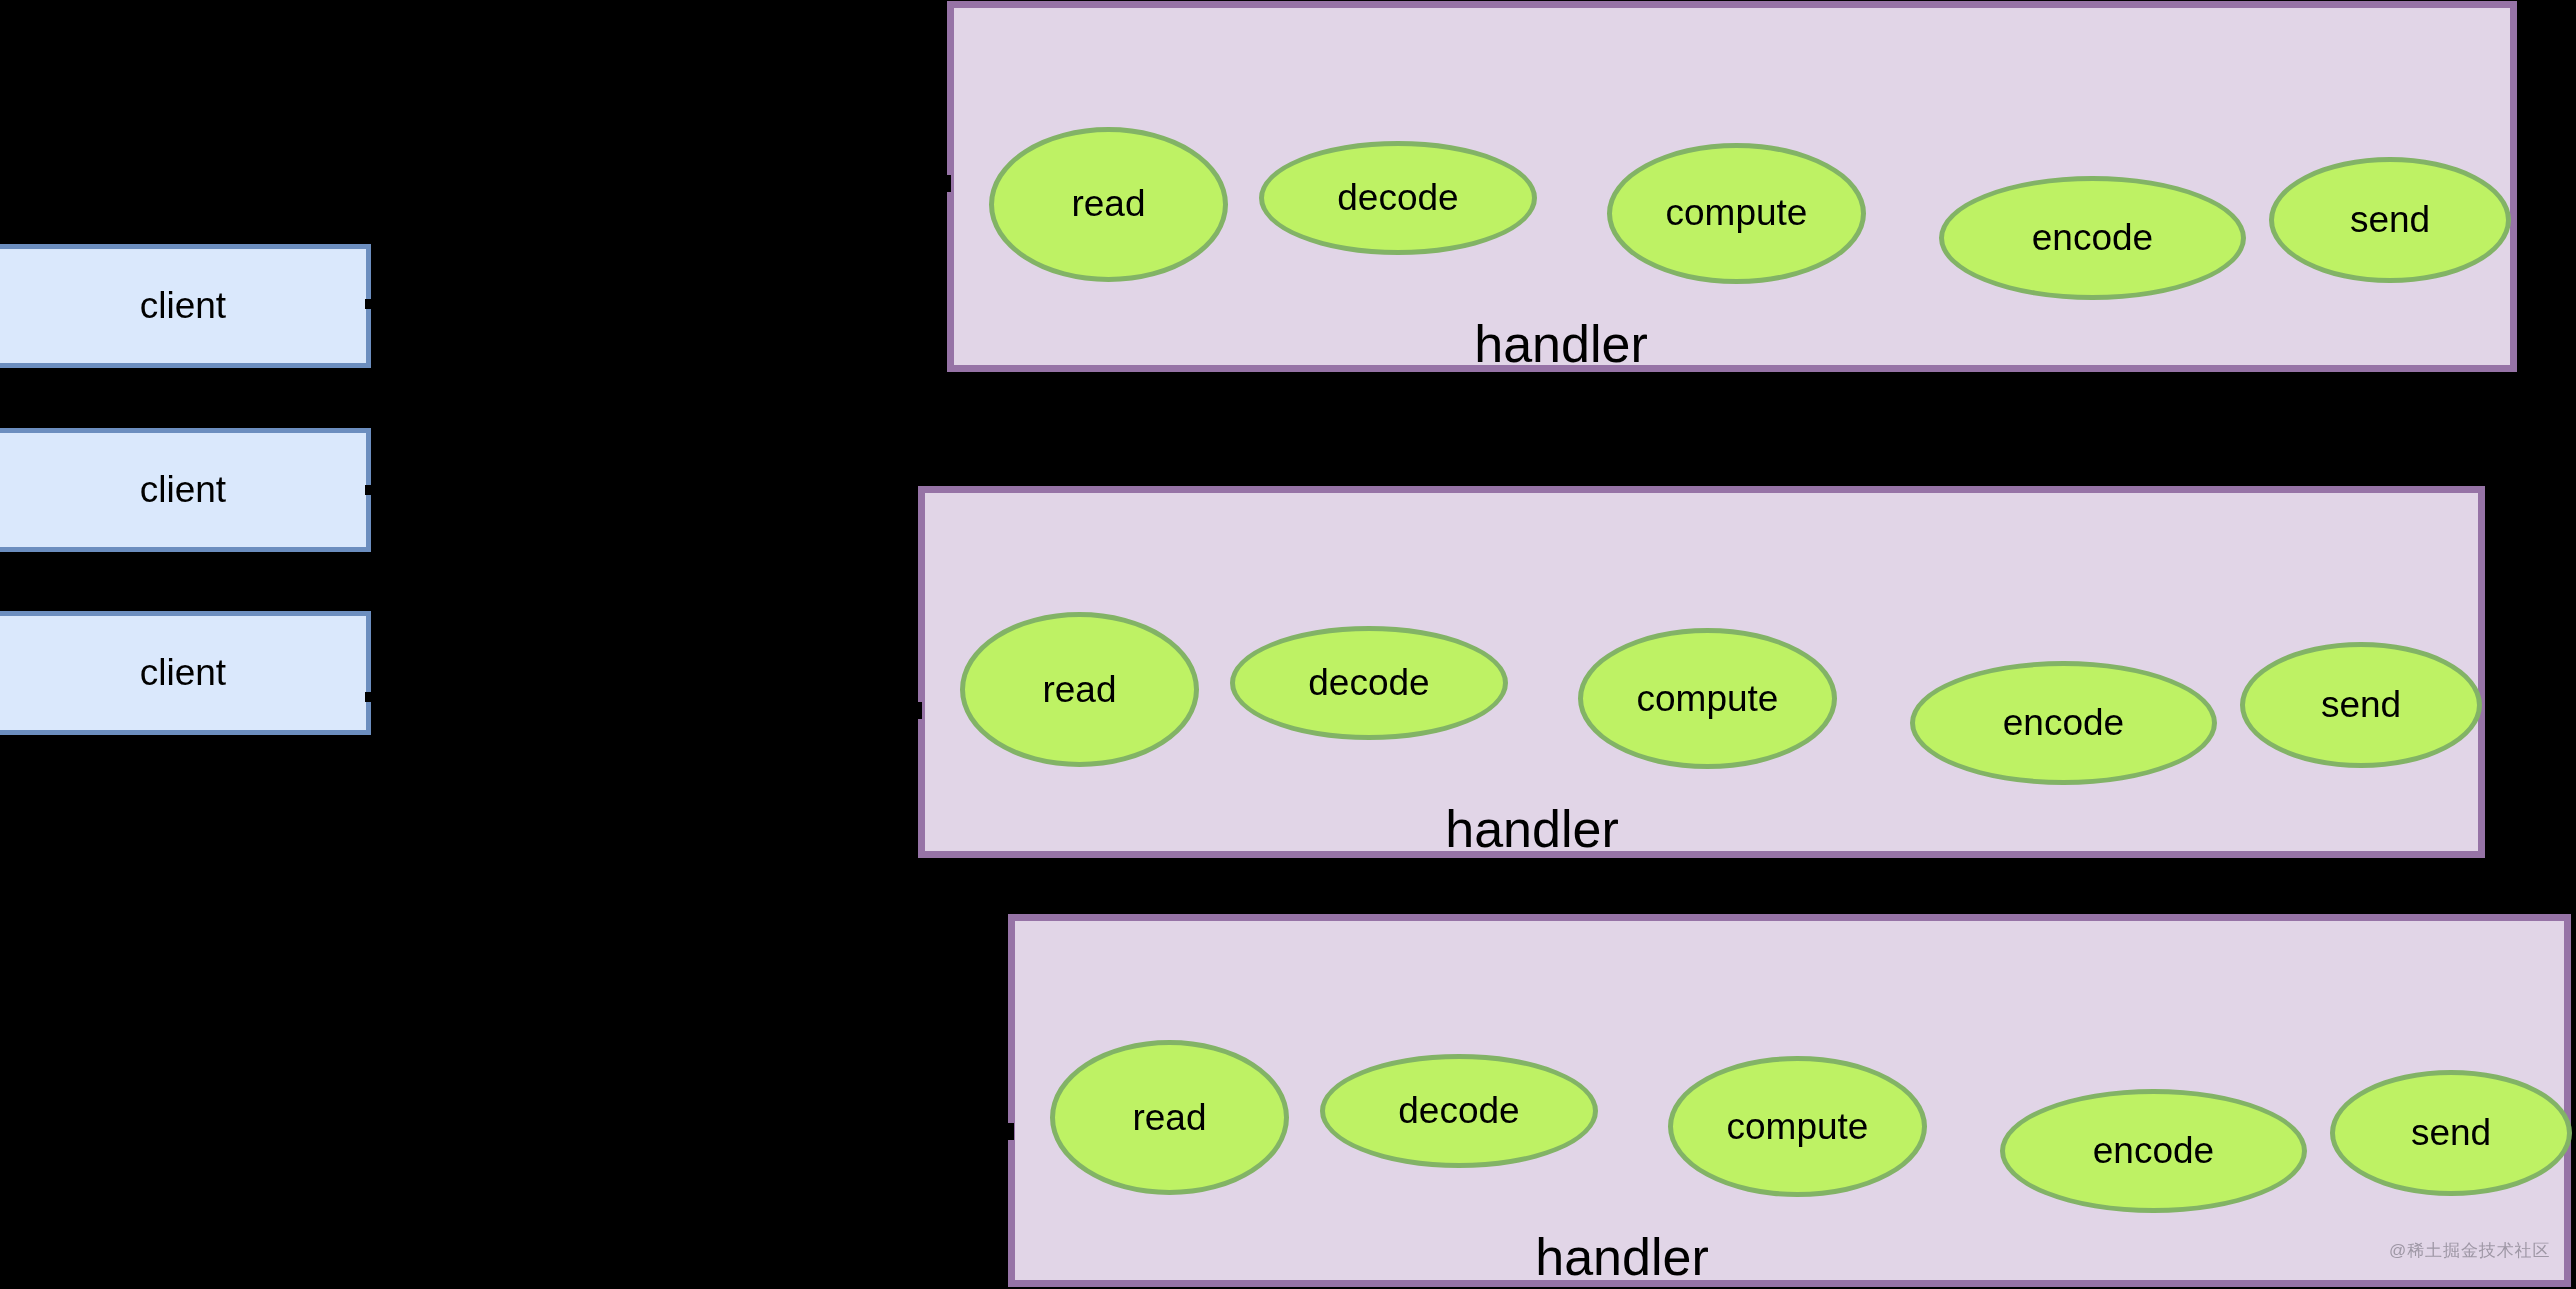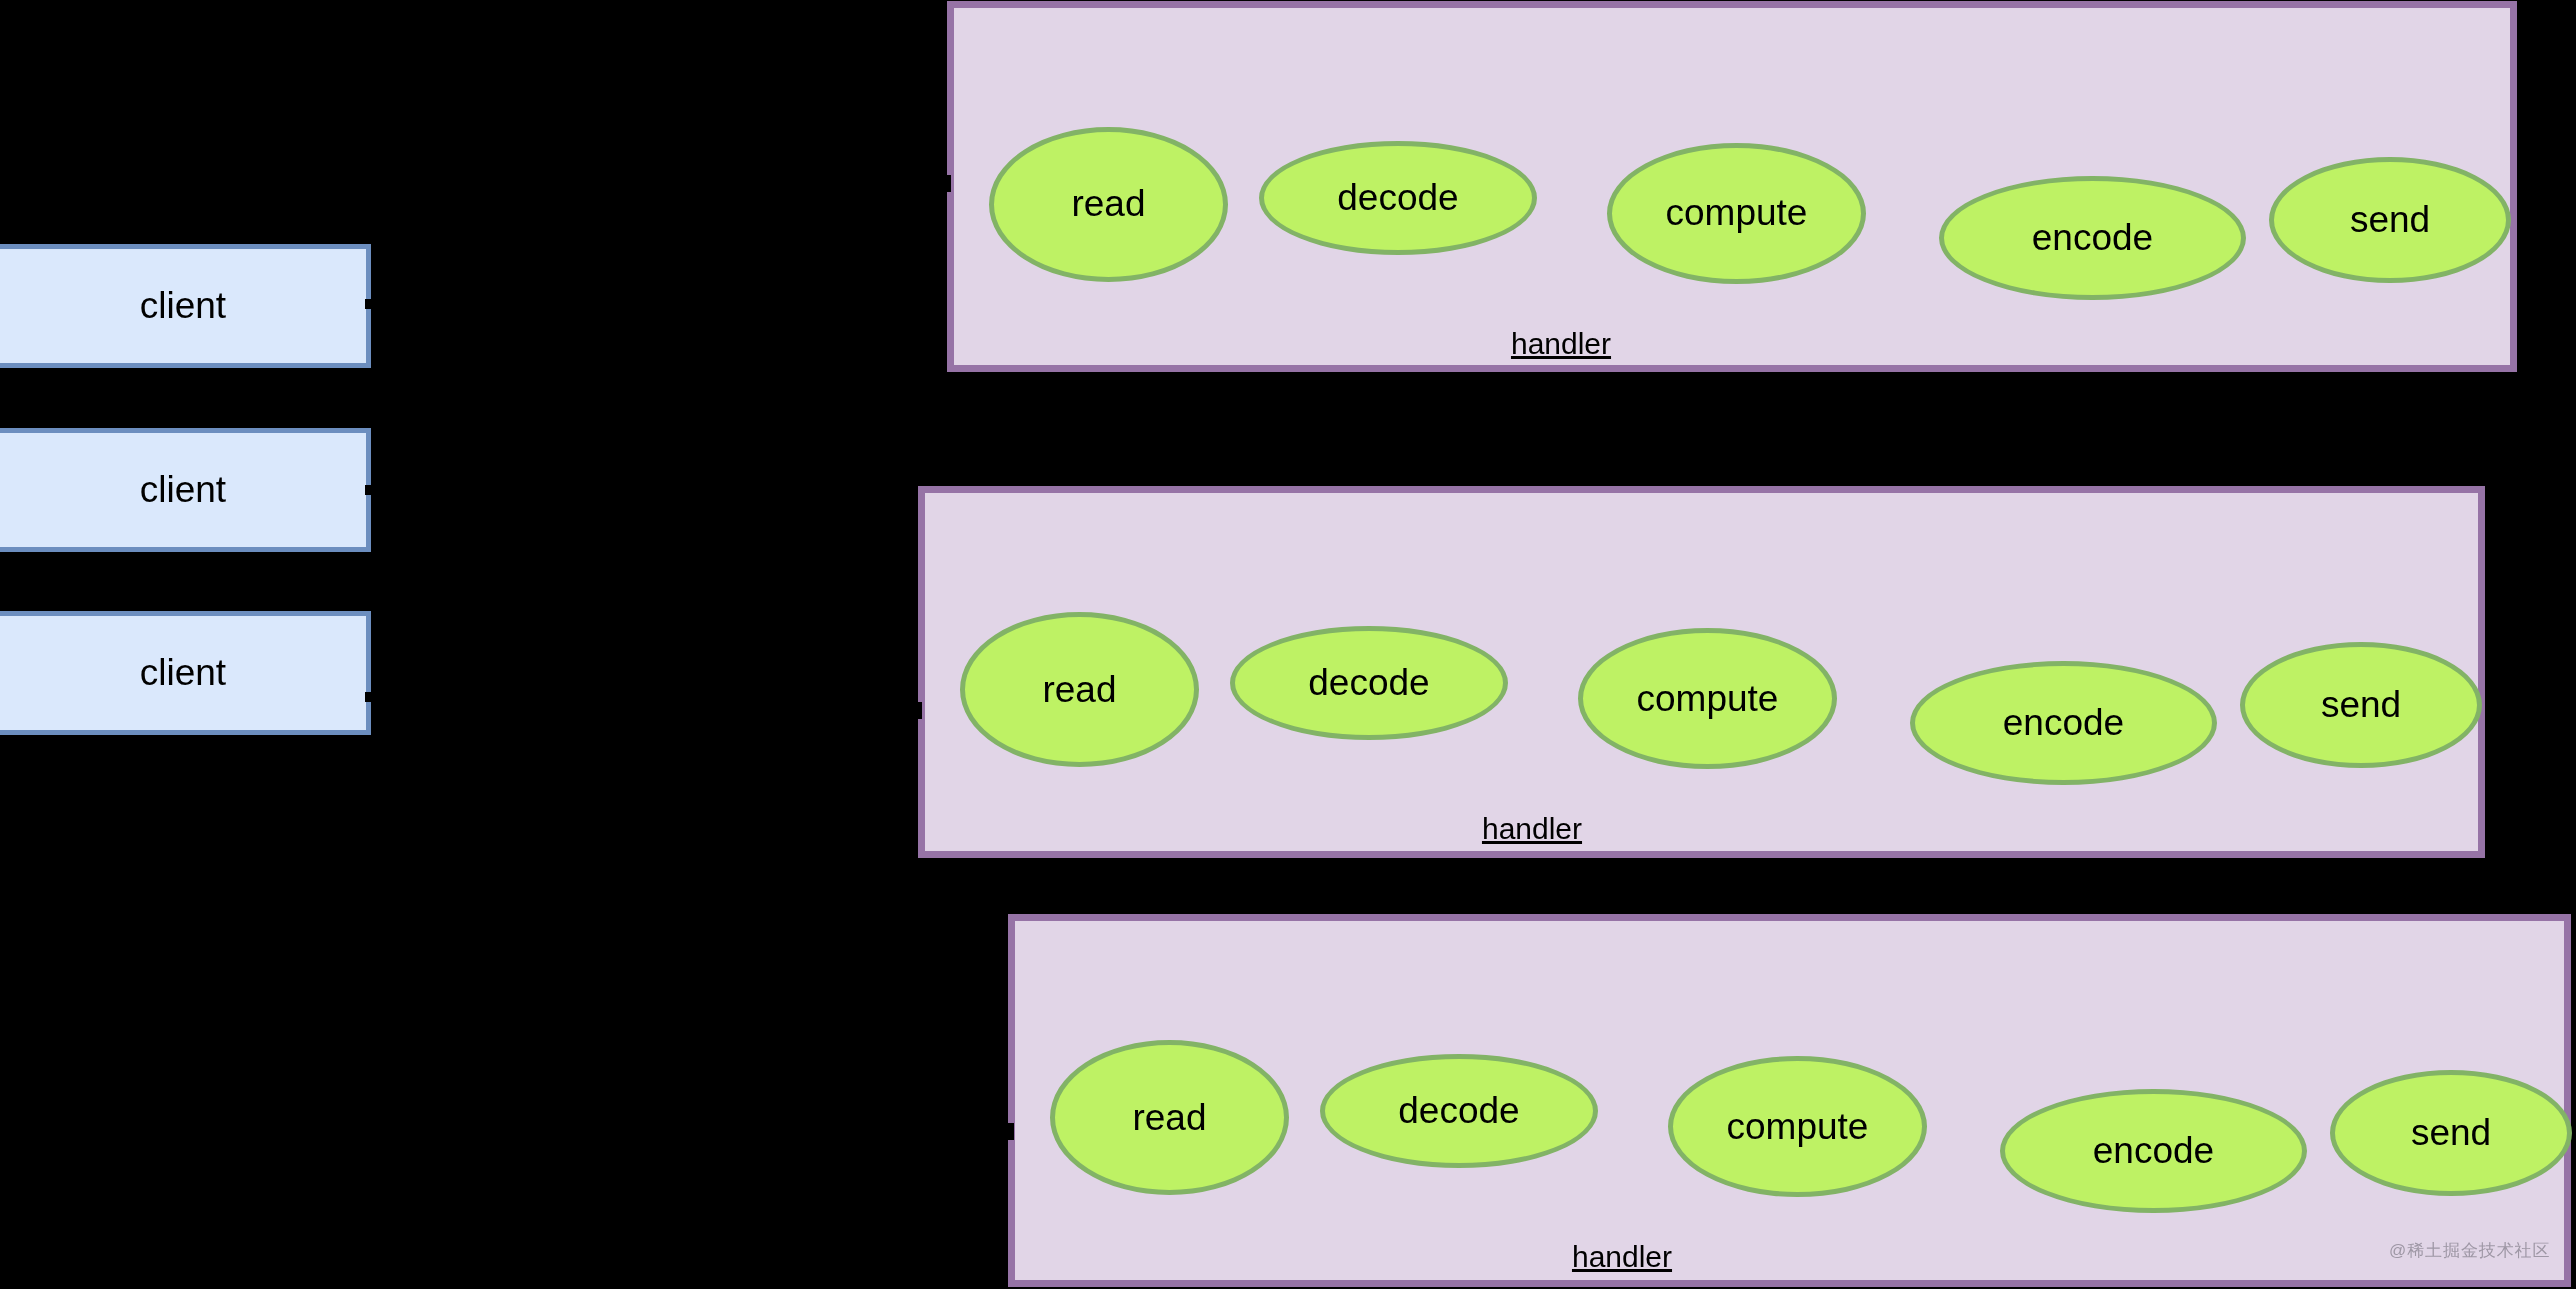--- a/index.html
+++ b/index.html
@@ -57,23 +57,22 @@
   }
   .h1 { left: 947px; top: 0.9px;    width: 1570px; height: 371px; }
   .h2 { left: 918px; top: 486px;  width: 1567px; height: 372px; }
   .h3 { left: 1008px; top: 914px; width: 1563px; height: 373px; }
 
   .handler-label {
     position: absolute;
     left: 607px;
     top: 336px;
     transform: translate(-50%, -50%);
-    font-size: 30px;
+    font-size: 52px;
     white-space: nowrap;
-    text-decoration: underline;
   }
 
   
   .stage {
     position: absolute;
     background: #bef264;
     border: 5.1px solid #82b366;
     border-radius: 50%;
     box-sizing: border-box;
     display: flex;

